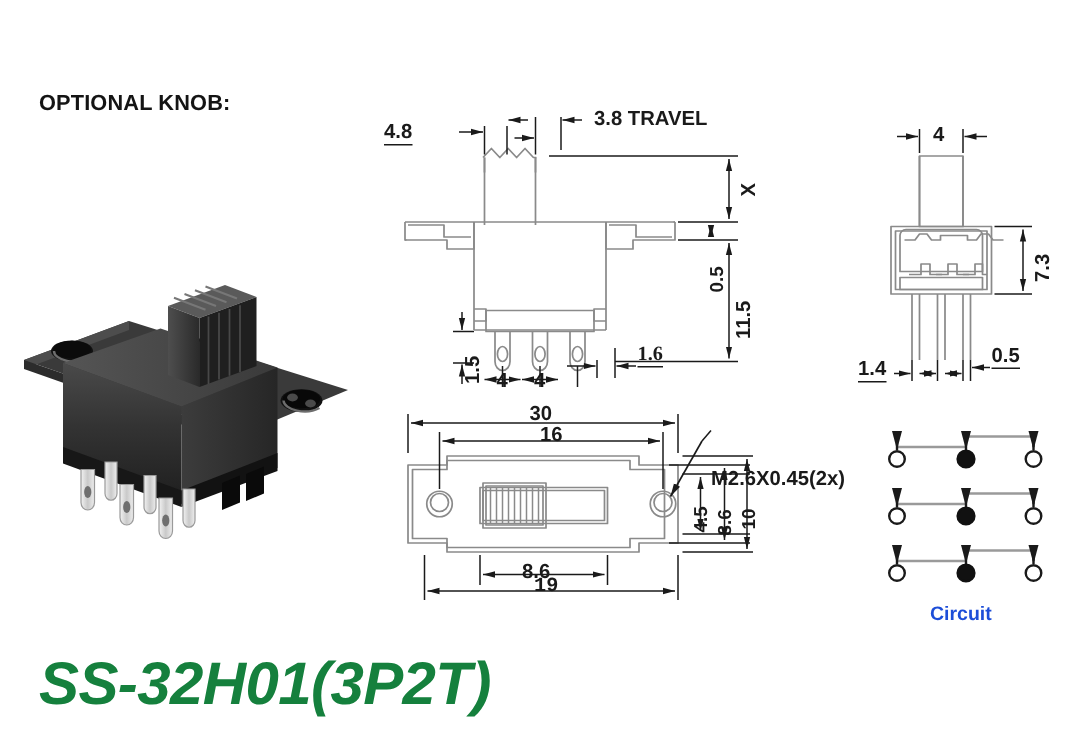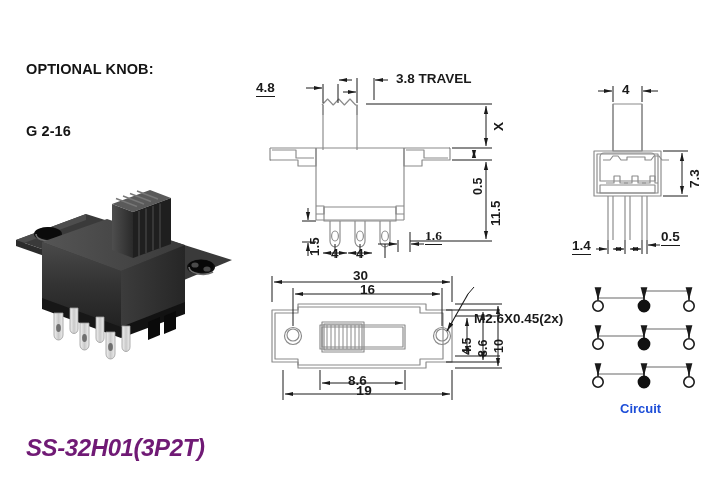--- a/index.html
+++ b/index.html
@@ -3,34 +3,34 @@
 <meta charset="utf-8">
 <style>
   * { box-sizing: border-box; }
   html, body {
     margin: 0; padding: 0;
     width: 720px; height: 491px;
     background: #ffffff;
     font-family: "Liberation Sans", sans-serif;
     overflow: hidden;
   }
-  #root { position: relative; width: 720px; height: 491px; background: #fff; }
+  #root { position: relative; width: 720px; height: 491px; background: #fff; text-align: right; }
 
   .abs { position: absolute; }
 
   
   .knob-note {
     left: 26px; top: 18px;
     font-size: 14.5px; font-weight: bold; color: #141414;
     line-height: 1.42; letter-spacing: 0.1px; white-space: pre;
   }
   .part-number {
     left: 26px; top: 434px;
-    font-size: 24px; font-weight: bold; font-style: italic;
-    color: #701a75; letter-spacing: -0.4px; white-space: nowrap;
+    font-size: 40px; font-weight: bold; font-style: italic;
+    color: #15803d; letter-spacing: -0.4px; white-space: nowrap;
   }
   .circuit-label {
     left: 620px; top: 401px;
     font-size: 13px; font-weight: bold; color: #1d4ed8;
   }
 
   
   .dim {
     font-size: 13.5px; font-weight: bold; color: #1a1a1a;
     white-space: nowrap; line-height: 1;
@@ -45,21 +45,20 @@
   
   .dwg { left: 0; top: 0; }
 </style>
 </head>
 <body>
 
 <div id="root">
 
   <div class="abs knob-note">
     <div>OPTIONAL KNOB:</div>
-    <div>G 2-16</div>
   </div>
 
   <div class="abs photo-wrap">
     <svg width="232" height="186" viewBox="0 0 232 186">
       <defs>
         <linearGradient id="bodyFace" x1="0" y1="0" x2="0" y2="1">
           <stop offset="0" stop-color="#4a4a4a"></stop>
           <stop offset="0.45" stop-color="#333333"></stop>
           <stop offset="1" stop-color="#1e1e1e"></stop>
         </linearGradient>

